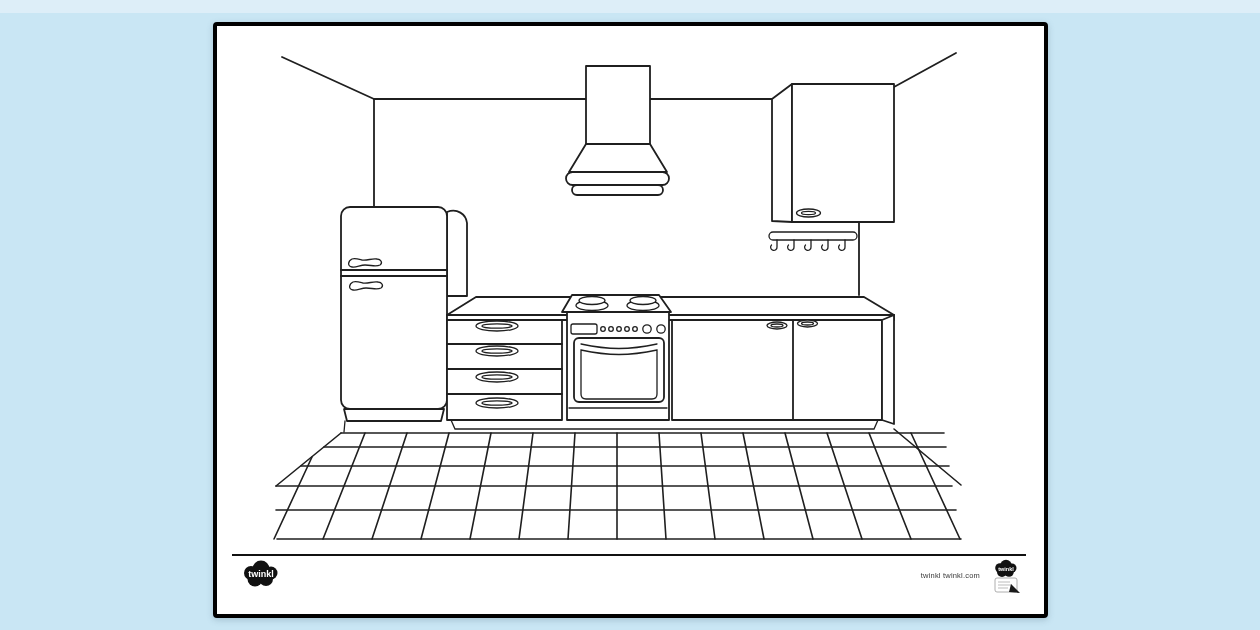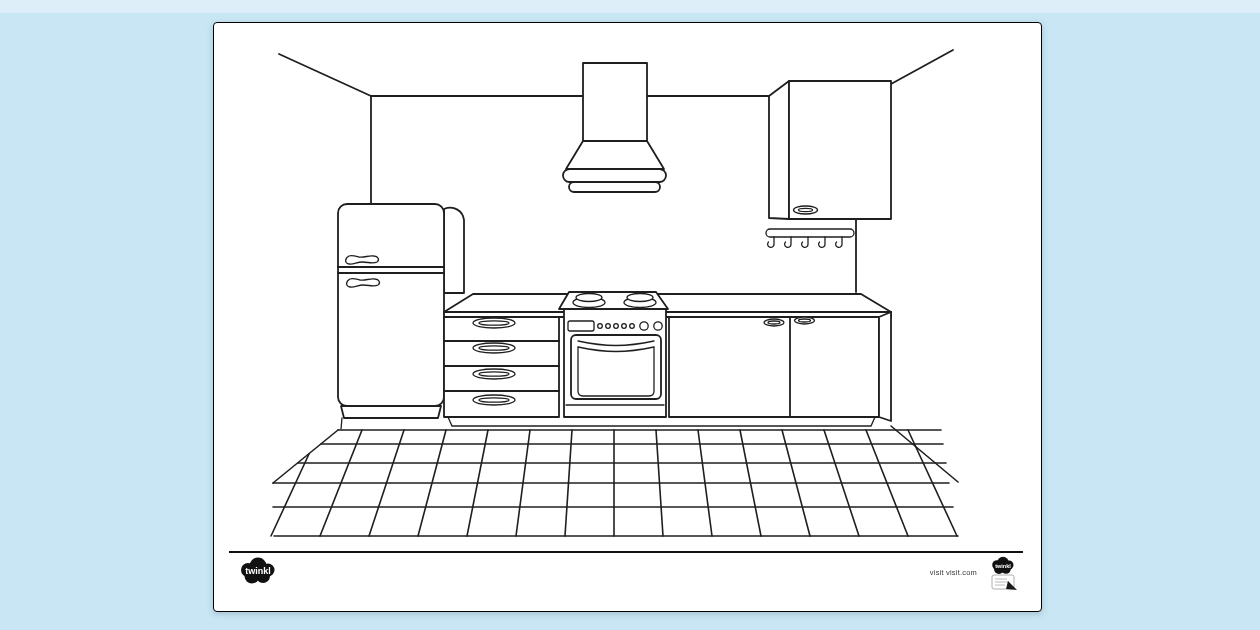--- a/index.html
+++ b/index.html
@@ -4,21 +4,21 @@
 <style>
   html,body{margin:0;padding:0;}
   .canvas{
     position:relative;width:1260px;height:630px;overflow:hidden;
     background:#c9e6f4;
     font-family:"Liberation Sans",sans-serif;
   }
   .top-strip{position:absolute;top:0;left:0;right:0;height:13px;background:#ddeef8;}
   .paper{
     position:absolute;left:213px;top:22px;width:827px;height:588px;
-    background:#ffffff;border:1px solid #000000;border-radius:4px;
+    background:#ffffff;border:4px solid #000000;border-radius:4px;
     box-shadow:0 2px 6px rgba(80,110,130,.30);
   }
   svg.art{position:absolute;left:0;top:0;width:827px;height:588px;}
   .visit{
     position:absolute;top:545px;right:64px;
     font-size:7.5px;color:#3a3a3a;letter-spacing:.2px;
   }
   .line{fill:none;stroke:#1f1f1f;stroke-width:1.8;stroke-linecap:round;stroke-linejoin:round;}
   .fill{fill:#ffffff;stroke:#1f1f1f;stroke-width:1.8;stroke-linejoin:round;}
   .thin{fill:none;stroke:#1f1f1f;stroke-width:1.3;stroke-linecap:round;}
@@ -184,15 +184,15 @@
           <circle cx="13" cy="13" r="5"></circle>
           <circle cx="20" cy="13" r="4.8"></circle>
         </g>
         <text x="17" y="11.5" text-anchor="middle" font-size="5.5" font-weight="bold" fill="#ffffff" font-family="Liberation Sans, sans-serif">twinkl</text>
         <rect x="6" y="19" width="22" height="14" rx="2" fill="#ffffff" stroke="#999999" stroke-width="0.8"></rect>
         <path d="M9,23 L21,23 M9,26 L23,26 M9,29 L19,29" stroke="#aaaaaa" stroke-width="0.8" fill="none"></path>
         <path d="M22,25 L31,34 L20,33 Z" fill="#1a1a1a"></path>
       </g>
     </svg>
 
-    <div class="visit">visit visit.com</div>
+    <div class="visit">twinkl twinkl.com</div>
   </div>
 </div>
 
 </body></html>

